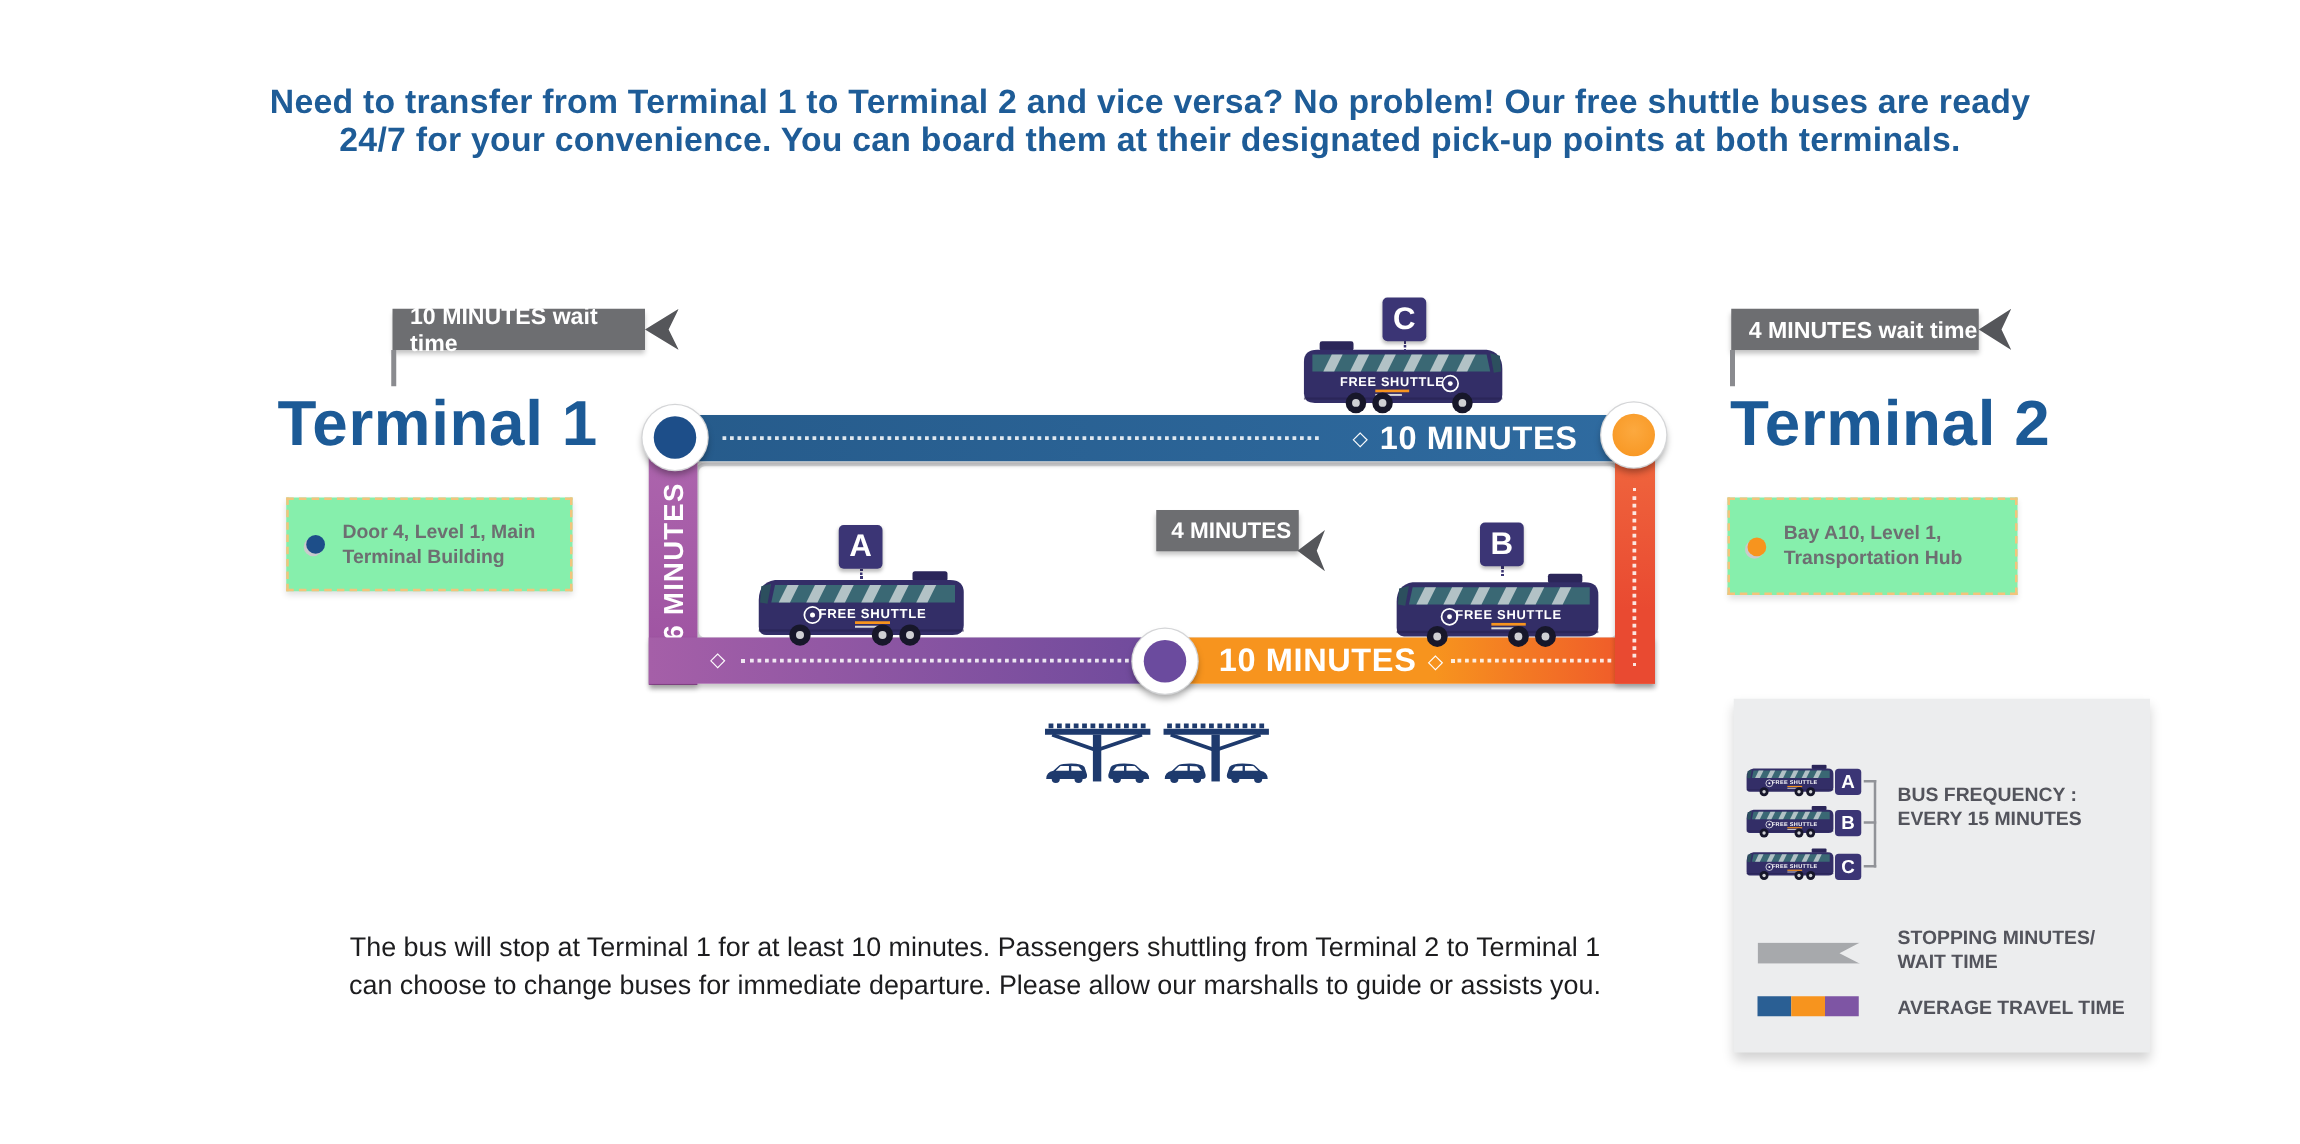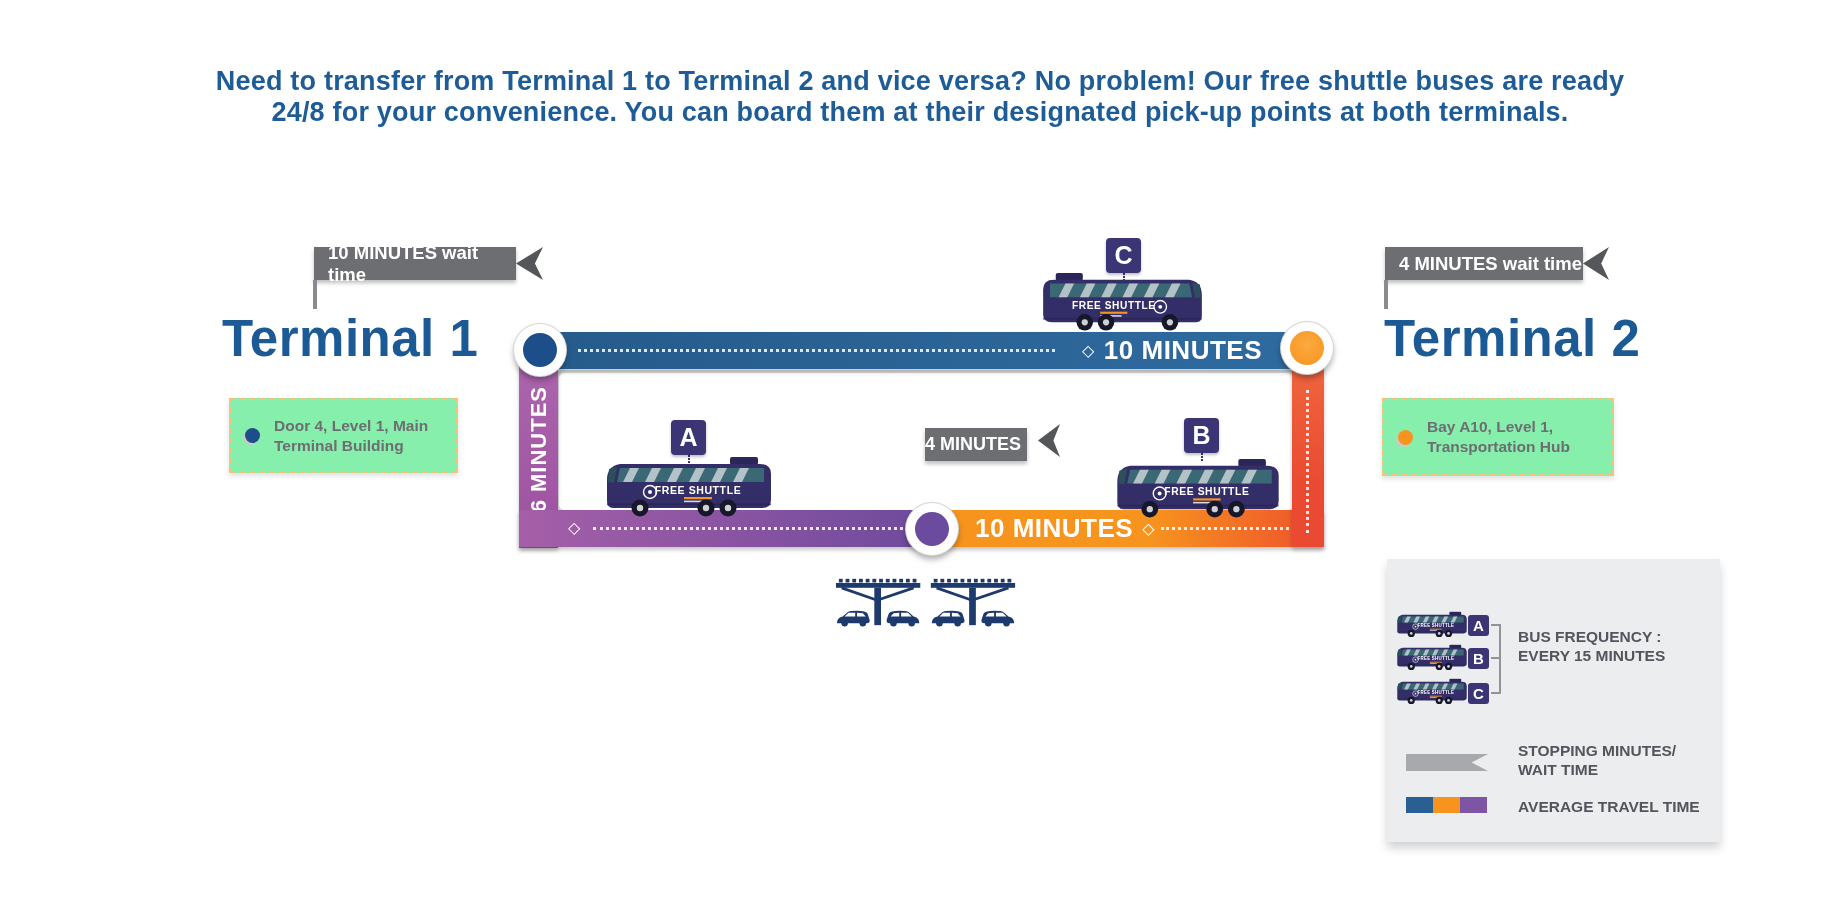--- a/index.html
+++ b/index.html
@@ -149,21 +149,21 @@
       <use href="#cpunit"></use>
       <use href="#cpunit" transform="translate(99,0)"></use>
     </symbol>
   </defs>
 </svg>
 
 <div id="canvas">
 
   <div class="abs header">
     <div>Need to transfer from Terminal 1 to Terminal 2 and vice versa? No problem! Our free shuttle buses are ready</div>
-    <div>24/8 for your convenience. You can board them at their designated pick-up points at both terminals.</div>
+    <div>24/7 for your convenience. You can board them at their designated pick-up points at both terminals.</div>
   </div>
 
   <div class="abs ribbon" style="left:314px;top:247px;width:202px;height:33px;font-size:18.5px;padding-left:14px;box-sizing:border-box;">
     <span>10 MINUTES wait time</span>
   </div>
   <div class="abs ribbon-chevron" style="left:516px;top:247px;width:27px;height:33px;"></div>
   <div class="abs stem" style="left:313px;top:280px;height:29px;"></div>
   <div class="abs terminal-title" style="left:222px;top:309px;">Terminal 1</div>
   <div class="abs loc-box" style="left:229px;top:398px;width:229px;height:75px;">
     <span class="loc-dot" style="background:#1d4e89;"></span>
@@ -211,21 +211,21 @@
       <span>10 MINUTES</span>
       <span class="diamond">◇</span>
     </div>
     <div class="abs dotline-h" style="left:228px;right:12px;top:17px;"></div>
   </div>
 
   <div class="abs bar bar-right" style="left:1292px;top:348px;width:32px;height:199px;">
     <div class="abs dotline-v" style="left:14px;top:42px;height:143px;"></div>
   </div>
 
-  <div class="abs ribbon" style="left:925px;top:428px;width:102px;height:33px;font-size:18px;box-sizing:border-box;z-index:6;">
+  <div class="abs ribbon" style="left:925px;top:408px;width:114px;height:33px;font-size:18px;padding-left:12px;box-sizing:border-box;z-index:6;">
     <span>4 MINUTES</span>
   </div>
   <div class="abs ribbon-chevron" style="left:1038px;top:424px;width:22px;height:33px;z-index:6;"></div>
   <div class="abs stem" style="left:924px;top:457px;height:34px;"></div>
 
   <svg class="abs bus" viewBox="0 0 170 62" style="left:1040px;top:272px;width:165px;height:60px;">
       <use href="#busR"></use>
     </svg>
   <svg class="abs bus" viewBox="0 0 170 62" style="left:604px;top:456px;width:170px;height:62px;">
       <use href="#busL"></use>
@@ -248,20 +248,24 @@
     <span class="node-inner" style="background:radial-gradient(circle at 50% 40%,#fca93f,#f7941e);"></span>
   </div>
   <div class="abs node" style="left:906px;top:503px;">
     <span class="node-inner" style="background:#6b4b9e;"></span>
   </div>
 
   <svg class="abs" viewBox="0 0 190 58" style="left:836px;top:578px;width:182px;height:56px;">
       <use href="#carpark"></use>
     </svg>
 
+  <div class="abs note" style="left:180px;top:743px;width:1200px;">
+    <div>The bus will stop at Terminal 1 for at least 10 minutes. Passengers shuttling from Terminal 2 to Terminal 1</div>
+    <div>can choose to change buses for immediate departure. Please allow our marshalls to guide or assists you.</div>
+  </div>
 
   <div class="abs legend" style="left:1387px;top:559px;width:333px;height:283px;">
     <svg class="abs" viewBox="0 0 170 62" style="left:9px;top:52px;width:72px;height:27px;">
         <use href="#busL"></use>
       </svg>
     <div class="abs mini-label" style="left:81px;top:56px;">A</div>
     <svg class="abs" viewBox="0 0 170 62" style="left:9px;top:85px;width:72px;height:27px;">
         <use href="#busL"></use>
       </svg>
     <div class="abs mini-label" style="left:81px;top:89px;">B</div>

